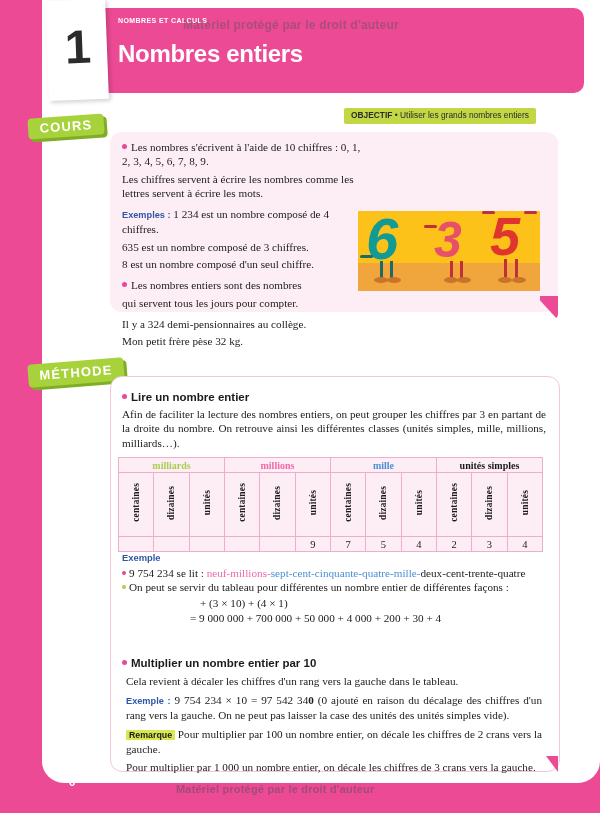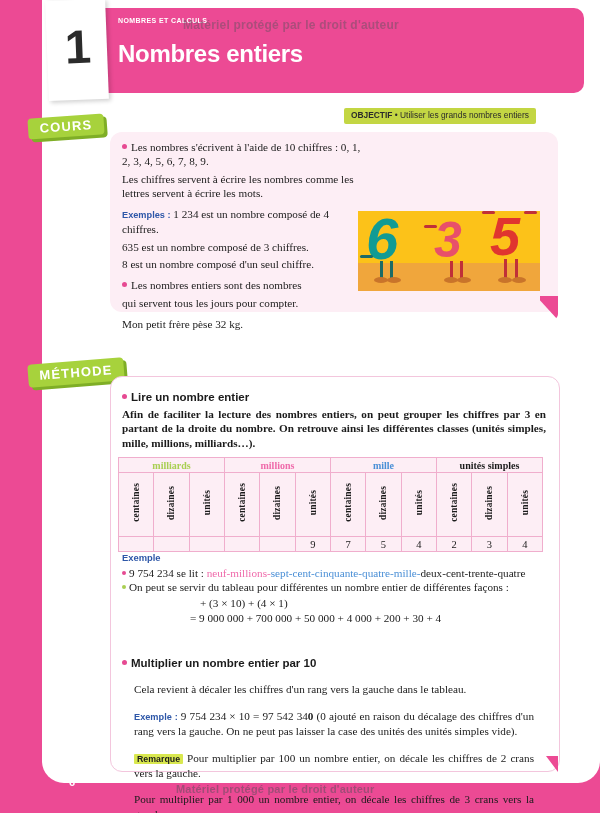--- a/index.html
+++ b/index.html
@@ -136,21 +136,21 @@
     background:#ffffff;border:1px solid #f3c6dd;border-radius:12px;
   }
   .meth-body{
     position:absolute;left:122px;top:390px;width:424px;
     font-size:11.2px;color:#1b1b1b;line-height:14.2px;
   }
   .meth-head{
     font-family:Liberation Sans, sans-serif;font-weight:bold;
     font-size:11.5px;color:#1b1b1b;margin:0 0 3px 0;
   }
-  .meth-body p{margin:0 0 4px 0;text-align:justify;font-weight:bold;}
+  .meth-body p{margin:0 0 4px 0;text-align:justify;}
 
   
   table.places{
     position:absolute;left:118px;top:457px;width:425px;
     border-collapse:collapse;table-layout:fixed;
   }
   table.places td,table.places th{
     border:1px solid #f0aecd;padding:0;text-align:center;
     background:#fdeef5;
   }
@@ -192,21 +192,21 @@
   .c-dark{color:#1b1b1b;}
   .decomp{margin:2px 0 0 0;line-height:15px;}
   .ind1{display:block;padding-left:78px;}
   .ind2{display:block;padding-left:68px;}
 
   
   .mul-block{
     position:absolute;left:122px;top:656px;width:424px;
     font-size:11.2px;color:#1b1b1b;line-height:14.4px;
   }
-  .mul-block p{margin:12px;text-align:justify;}
+  .mul-block p{margin:4px;text-align:justify;}
   .hl-zero{font-weight:bold;}
   .remarque{
     background:#d9e84f;font-family:"Liberation Sans",sans-serif;
     font-weight:bold;font-size:8.8px;color:#1b1b1b;
     padding:0 3px;border-radius:1px;
   }
 
   
   .folio{
     position:absolute;left:62px;top:776px;width:20px;
@@ -254,20 +254,21 @@
       <span>1 234 est un nombre composé de 4 chiffres.</span>
     </p>
     <p>635 est un nombre composé de 3 chiffres.</p>
     <p>8 est un nombre composé d'un seul chiffre.</p>
     <div class="spacer"></div>
     <p>
       <span class="dot"></span><span>Les nombres entiers sont des nombres</span>
     </p>
     <p>qui servent tous les jours pour compter.</p>
     <div class="spacer"></div>
+    <p>Il y a 324 demi-pensionnaires au collège.</p>
     <p>Mon petit frère pèse 32 kg.</p>
   </div>
 
   <div class="illus">
     <div class="band"></div>
     <div class="ground"></div>
     <div class="floor"></div>
     <div class="glyph g6">6</div>
     <div class="glyph g3">3</div>
     <div class="glyph g5">5</div>

